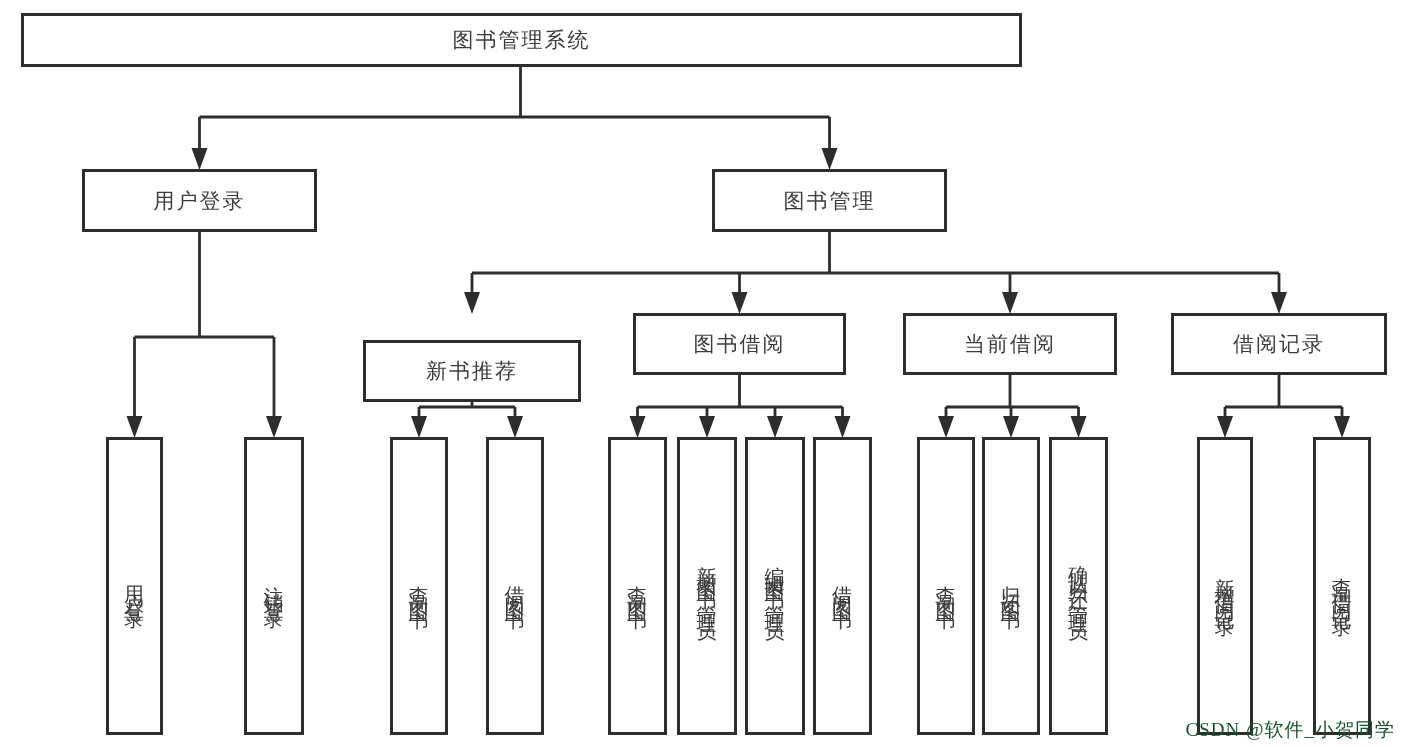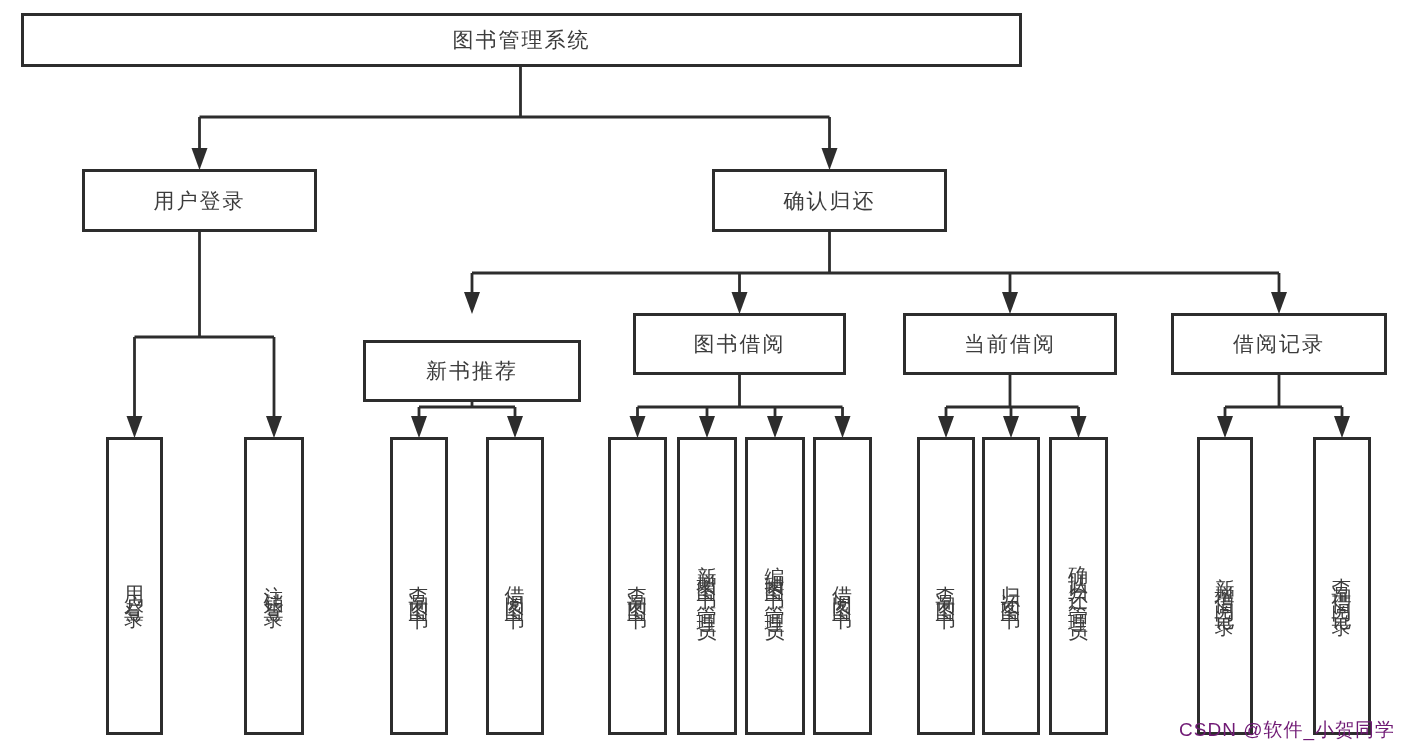--- a/index.html
+++ b/index.html
@@ -2,21 +2,21 @@
 <html><head>
 <meta charset="utf-8">
 <style>
   html, body { margin: 0; padding: 0; background: #ffffff; }
   .canvas {
     position: relative;
     width: 1405px;
     height: 747px;
     background: #ffffff;
     overflow: hidden;
-    font-family: Liberation Sans, sans-serif;
+    font-family: Liberation Serif, serif;
   }
   .connectors {
     position: absolute;
     left: 0; top: 0;
     width: 1405px; height: 747px;
   }
   .node {
     position: absolute;
     box-sizing: border-box;
     border: 3px solid #2d2d2d;
@@ -37,21 +37,21 @@
     font-size: 20px;
     letter-spacing: 8px;
     line-height: 1;
     white-space: nowrap;
   }
   .watermark {
     position: absolute;
     right: 10px;
     bottom: 4px;
     font-size: 19px;
-    color: #701a75;
+    color: #14532d;
     letter-spacing: 1px;
     white-space: nowrap;
   }
 </style>
 </head>
 <body>
 
 <div class="canvas">
 
   <svg class="connectors" viewBox="0 0 1405 747" xmlns="http://www.w3.org/2000/svg" fill="none" stroke="#2d2d2d" stroke-width="2.8">
@@ -155,21 +155,21 @@
   </svg>
 
   <div class="node h" style="left:21px; top:13px; width:1001px; height:54px;">
     <span>图书管理系统</span>
   </div>
 
   <div class="node h" style="left:82px; top:169px; width:235px; height:63px;">
     <span>用户登录</span>
   </div>
   <div class="node h" style="left:712px; top:169px; width:235px; height:63px;">
-    <span>确认归还</span>
+    <span>图书管理</span>
   </div>
 
   <div class="node h" style="left:363px; top:313px; width:218px; height:62px;margin-top:27px;">
     <span>新书推荐</span>
   </div>
   <div class="node h" style="left:633px; top:313px; width:213px; height:62px;">
     <span>图书借阅</span>
   </div>
   <div class="node h" style="left:903px; top:313px; width:214px; height:62px;">
     <span>当前借阅</span>

